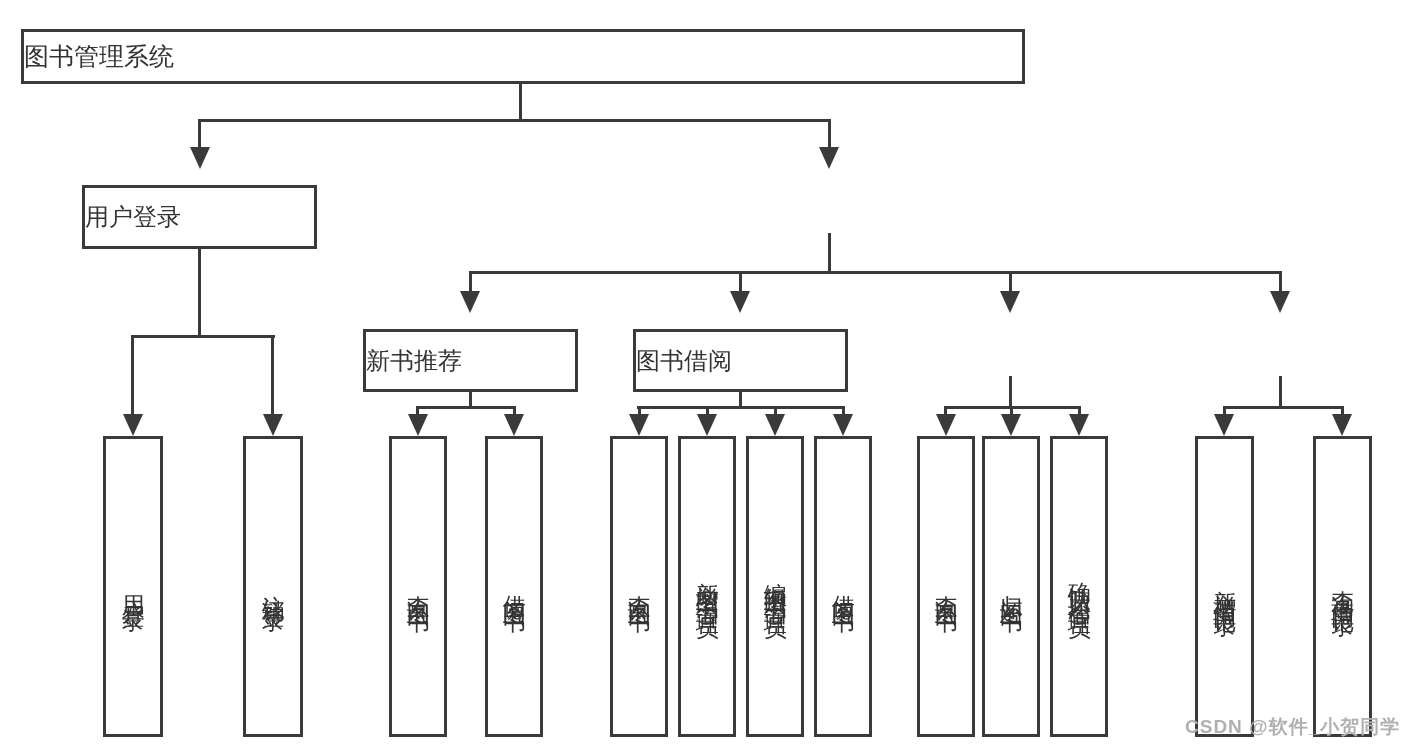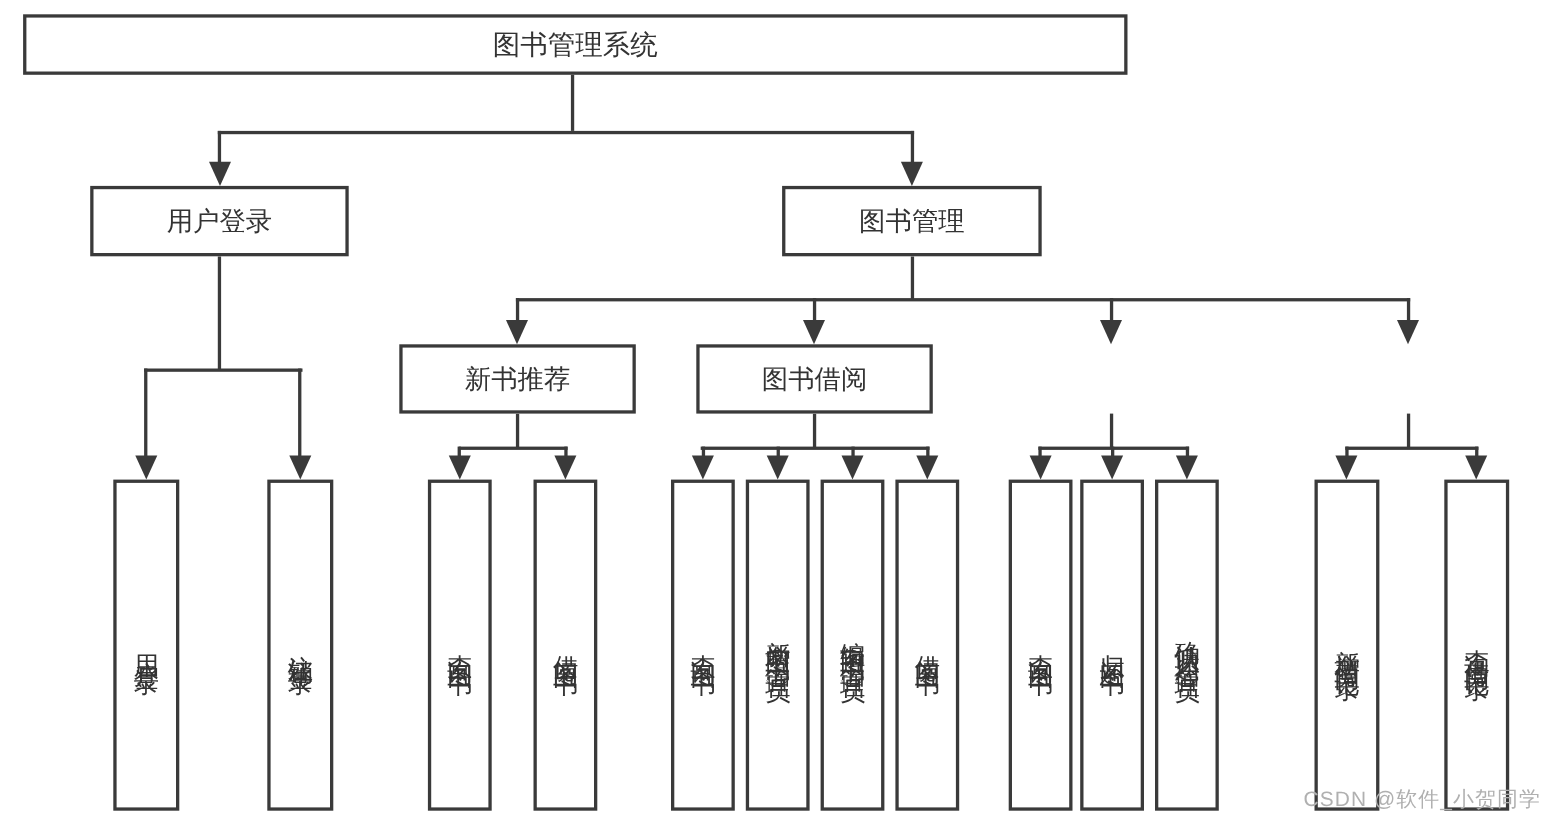--- a/index.html
+++ b/index.html
@@ -17,24 +17,24 @@
     overflow:hidden;
     font-family:"Liberation Sans","DejaVu Sans",sans-serif;
   }
   .box{
     position:absolute;
     box-sizing:border-box;
     border:3px solid var(--line);
     background:#fff;
     display:flex;
     align-items:center;
-    justify-content:center;
     color:var(--text);
     font-size:24px;
     z-index:2;
+    margin-top:16px;
   }
   .box.root{font-size:25px;}
   .leaf{
     position:absolute;
     box-sizing:border-box;
     border:3px solid var(--line);
     background:#fff;
     display:flex;
     align-items:center;
     justify-content:center;
@@ -59,20 +59,21 @@
     z-index:3;
   }
   .watermark{
     position:absolute;
     left:1185px;top:714px;
     font-size:19px;
     color:var(--wm);
     letter-spacing:1px;
     z-index:6;
     white-space:nowrap;
+    font-weight:bold;
   }
 </style>
 </head>
 <body>
 
 <div class="canvas">
 
   <div class="vline" style="left:519px;top:66px;height:53px"></div>
   <div class="hline" style="left:198px;top:119px;width:633px"></div>
   <div class="vline" style="left:198px;top:119px;height:30px"></div>
@@ -132,23 +133,20 @@
   <div class="arrow" style="left:1214px;top:414px"></div>
   <div class="arrow" style="left:1332px;top:414px"></div>
 
   <div class="box root" style="left:21px;top:13px;width:1004px;height:55px">
     <span>图书管理系统</span>
   </div>
 
   <div class="box" style="left:82px;top:169px;width:235px;height:64px">
     <span>用户登录</span>
   </div>
-  <div class="box" style="left:711px;top:169px;width:236px;height:64px">
-    <span>图书管理</span>
-  </div>
 
   <div class="box" style="left:633px;top:313px;width:215px;height:63px">
     <span>图书借阅</span>
   </div>
   <div class="box" style="left:363px;top:313px;width:215px;height:63px">
     <span>新书推荐</span>
   </div>
 
   <div class="leaf" style="left:103px;top:436px;width:60px;height:301px">
     <span>用户登录</span>

